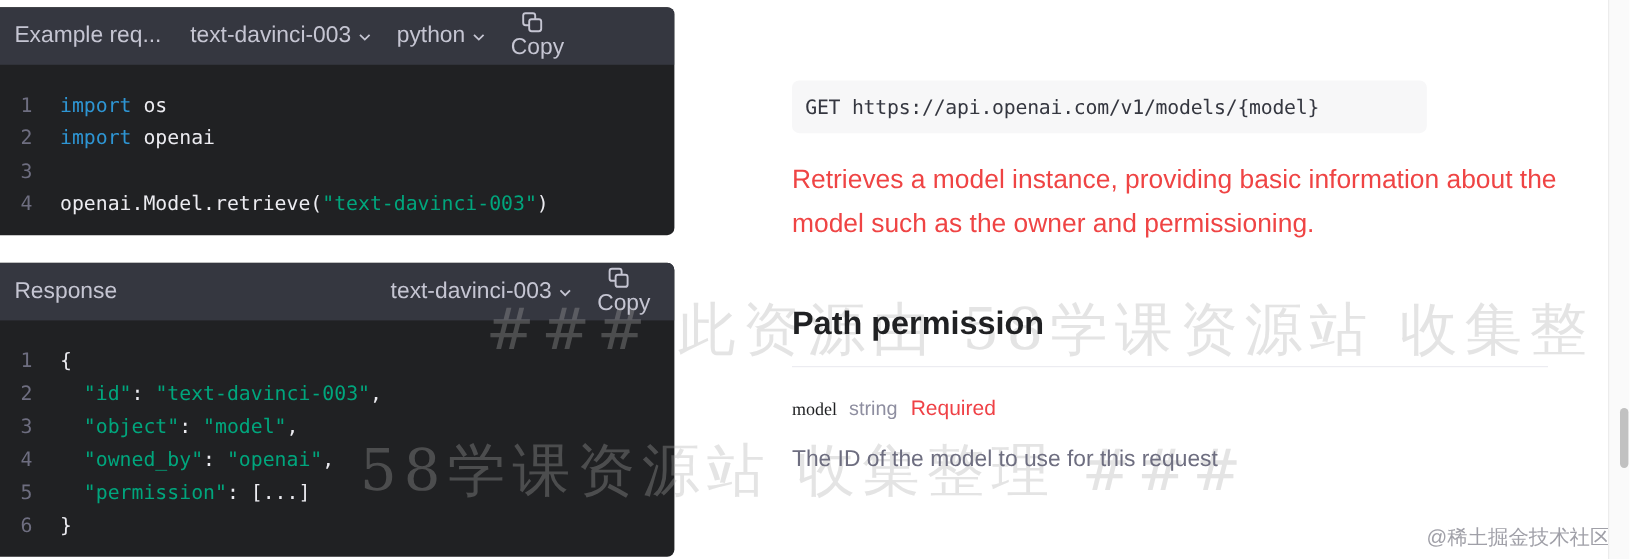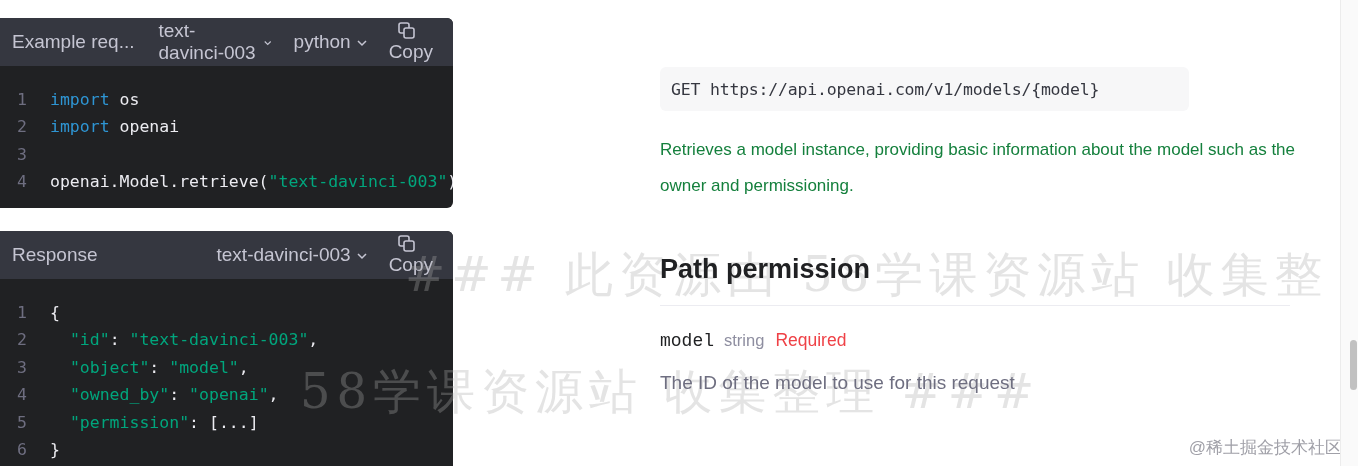--- a/index.html
+++ b/index.html
@@ -1,21 +1,21 @@
 <!DOCTYPE html>
 <html><head>
   <meta charset="utf-8">
   <style>
     * { box-sizing: border-box; margin: 0; padding: 0; }
     html, body { width: 1358px; height: 466px; overflow: hidden; background: #ffffff; }
     body { position: relative; font-family: "Liberation Sans", sans-serif; }
 
     .code-panel {
-      position: absolute; left: 0; width: 453px;
-      background: #202123; border-radius: 0 6px 6px 0; overflow: hidden; margin-top: 12px;
+      position: absolute; left: 0; width: 562px;
+      background: #202123; border-radius: 0 6px 6px 0; overflow: hidden;
     }
     #request-panel { top: 6px; height: 190px; }
     #response-panel { top: 219px; height: 245px; }
 
     .panel-header {
       height: 48px; background: #353740; display: flex; align-items: center;
       padding: 0 20px 0 12px; color: #c5c5d2; font-size: 19px;
     }
     .panel-title { flex: 0 0 auto; }
     .spacer { flex: 1 1 auto; }
@@ -37,30 +37,30 @@
 
     .endpoint {
       position: absolute; left: 660px; top: 67px; height: 44px; width: 529px;
       background: #f7f7f8; border-radius: 6px; display: flex; align-items: center;
       padding-left: 11px; font-family: "DejaVu Sans Mono", monospace; font-size: 16.5px;
       color: #353740; letter-spacing: -0.2px;
     }
 
     .description {
       position: absolute; left: 660px; top: 132px; width: 640px;
-      font-size: 17px; line-height: 36px; color: #15803d;
+      font-size: 22px; line-height: 36px; color: #ef4444;
     }
 
     .section-title {
       position: absolute; left: 660px; top: 254px; font-size: 27px; font-weight: bold; color: #202123;
     }
     .divider { position: absolute; left: 660px; top: 305px; width: 630px; height: 1px; background: #ececf1; }
 
     .param-row { position: absolute; left: 660px; top: 330px; display: flex; align-items: baseline; }
-    .param-name { font-family: Liberation Mono, monospace; font-size: 18px; color: #202123; }
+    .param-name { font-family: Liberation Serif, serif; font-size: 15px; color: #202123; }
     .param-type { font-size: 16.5px; color: #8e8ea0; margin-left: 10px; }
     .param-req { font-size: 17.5px; color: #ef4146; margin-left: 11px; }
 
     .param-desc { position: absolute; left: 660px; top: 372px; font-size: 19px; color: #6e6e80; }
 
     .watermark {
       position: absolute; font-family: "DejaVu Serif", serif; color: rgba(170,170,170,0.32);
       font-size: 48px; white-space: nowrap; pointer-events: none; letter-spacing: 6px; margin-top: 38px;
     }
     #wm1 { left: 405px; top: 205px; }

